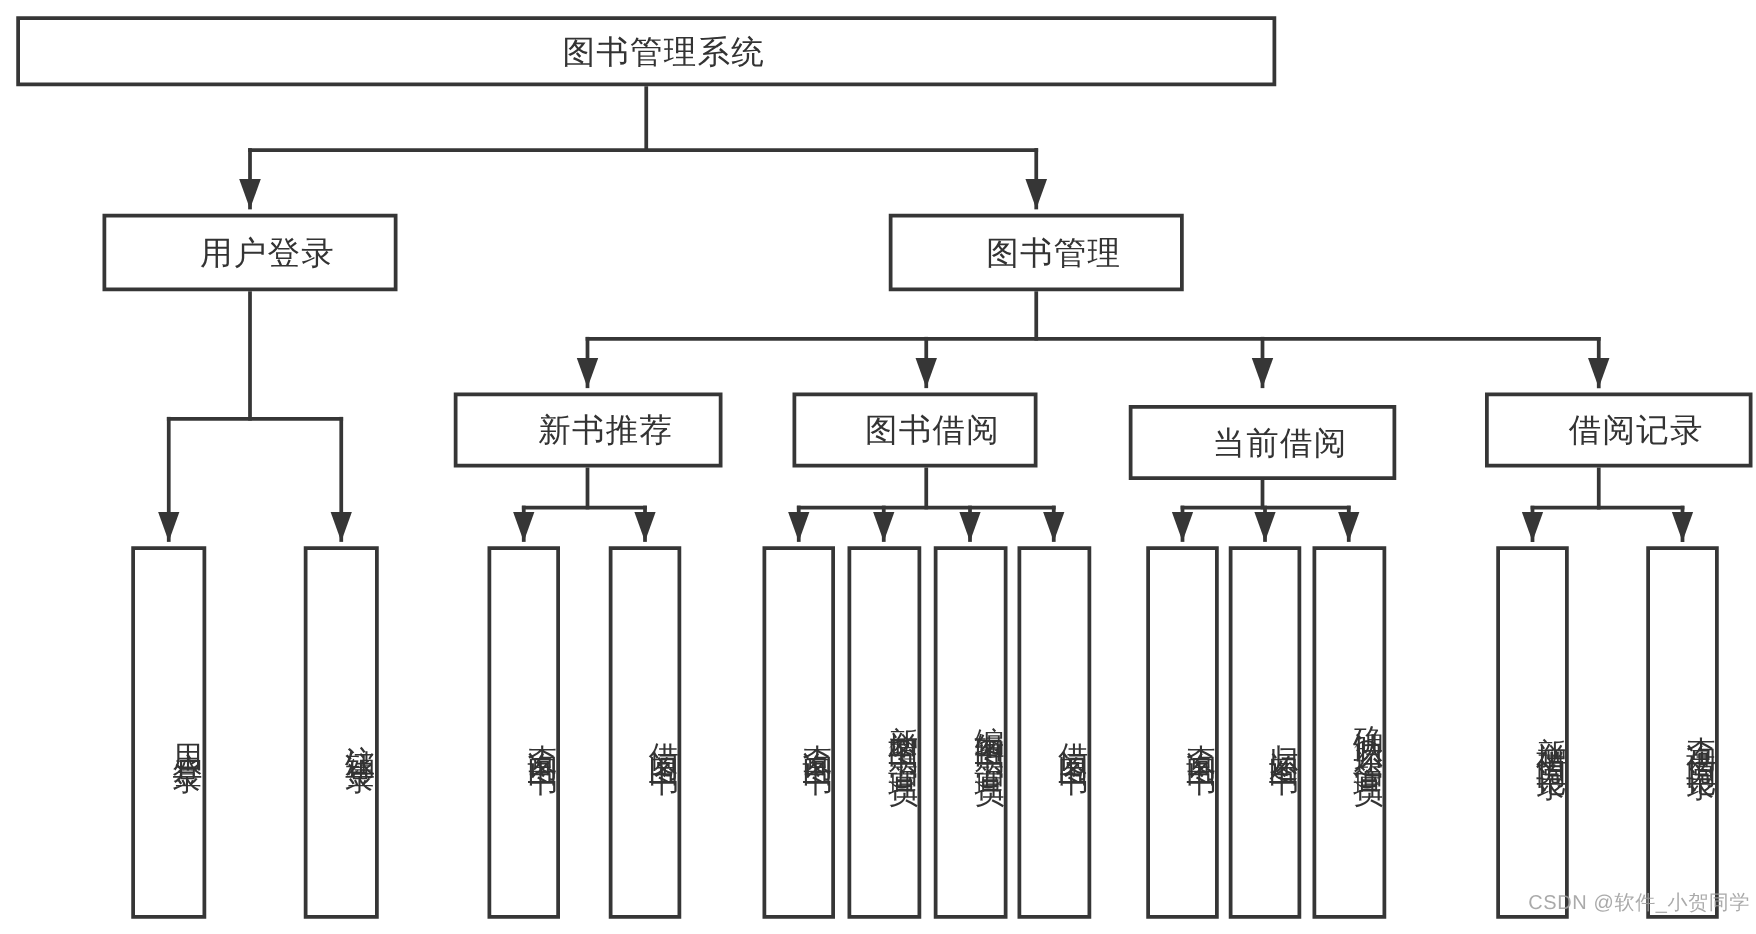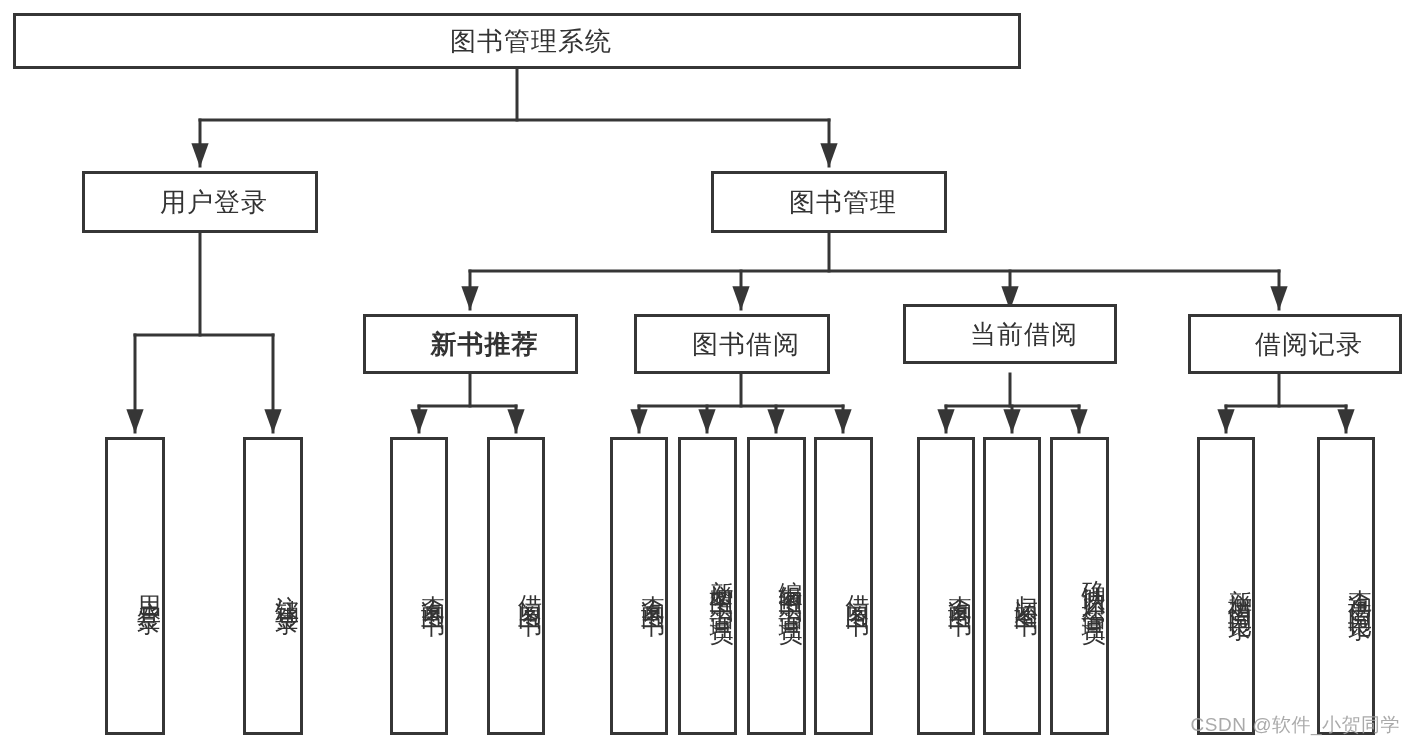--- a/index.html
+++ b/index.html
@@ -46,21 +46,21 @@
     letter-spacing: 6px;
     line-height: 1;
     padding-top: 4px;
   }
   .watermark {
     position: absolute;
     left: 1150px;
     top: 712px;
     width: 250px;
     text-align: right;
-    font-size: 19px;
+    font-size: 16px;
     letter-spacing: 0.5px;
     color: rgba(158, 158, 158, 0.88);
     z-index: 5;
     white-space: nowrap;
   }
 </style>
 </head>
 <body>
 
 <div class="canvas">
@@ -113,23 +113,23 @@
       <path d="M1226,406 L1226,432" marker-end="url(#arrow)"></path>
       <path d="M1346,406 L1346,432" marker-end="url(#arrow)"></path>
     </g>
   </svg>
 
   <div class="node h-node" style="left:13px; top:13px; width:1008px; height:56px;">图书管理系统</div>
 
   <div class="node h-node" style="left:82px; top:171px; width:236px; height:62px;">用户登录</div>
   <div class="node h-node" style="left:711px; top:171px; width:236px; height:62px;text-align:right;">图书管理</div>
 
-  <div class="node h-node" style="left:363px; top:314px; width:215px; height:60px;font-weight:bold;">新书推荐</div>
+  <div class="node h-node" style="left:363px; top:314px; width:215px; height:60px;">新书推荐</div>
   <div class="node h-node" style="left:634px; top:314px; width:196px; height:60px;">图书借阅</div>
-  <div class="node h-node" style="left:903px; top:304px; width:214px; height:60px;">当前借阅</div>
+  <div class="node h-node" style="left:903px; top:324px; width:214px; height:60px;">当前借阅</div>
   <div class="node h-node" style="left:1172px; top:314px; width:214px; height:60px;margin-left:16px;">借阅记录</div>
 
   <div class="node v-node" style="left:105px; top:437px; width:60px; height:298px;">用户登录</div>
   <div class="node v-node" style="left:243px; top:437px; width:60px; height:298px;">注销登录</div>
 
   <div class="node v-node" style="left:390px; top:437px; width:58px; height:298px;">查询图书</div>
   <div class="node v-node" style="left:487px; top:437px; width:58px; height:298px;">借阅图书</div>
 
   <div class="node v-node" style="left:610px; top:437px; width:58px; height:298px;">查询图书</div>
   <div class="node v-node" style="left:678px; top:437px; width:59px; height:298px;">新增图书（管理员）</div>

